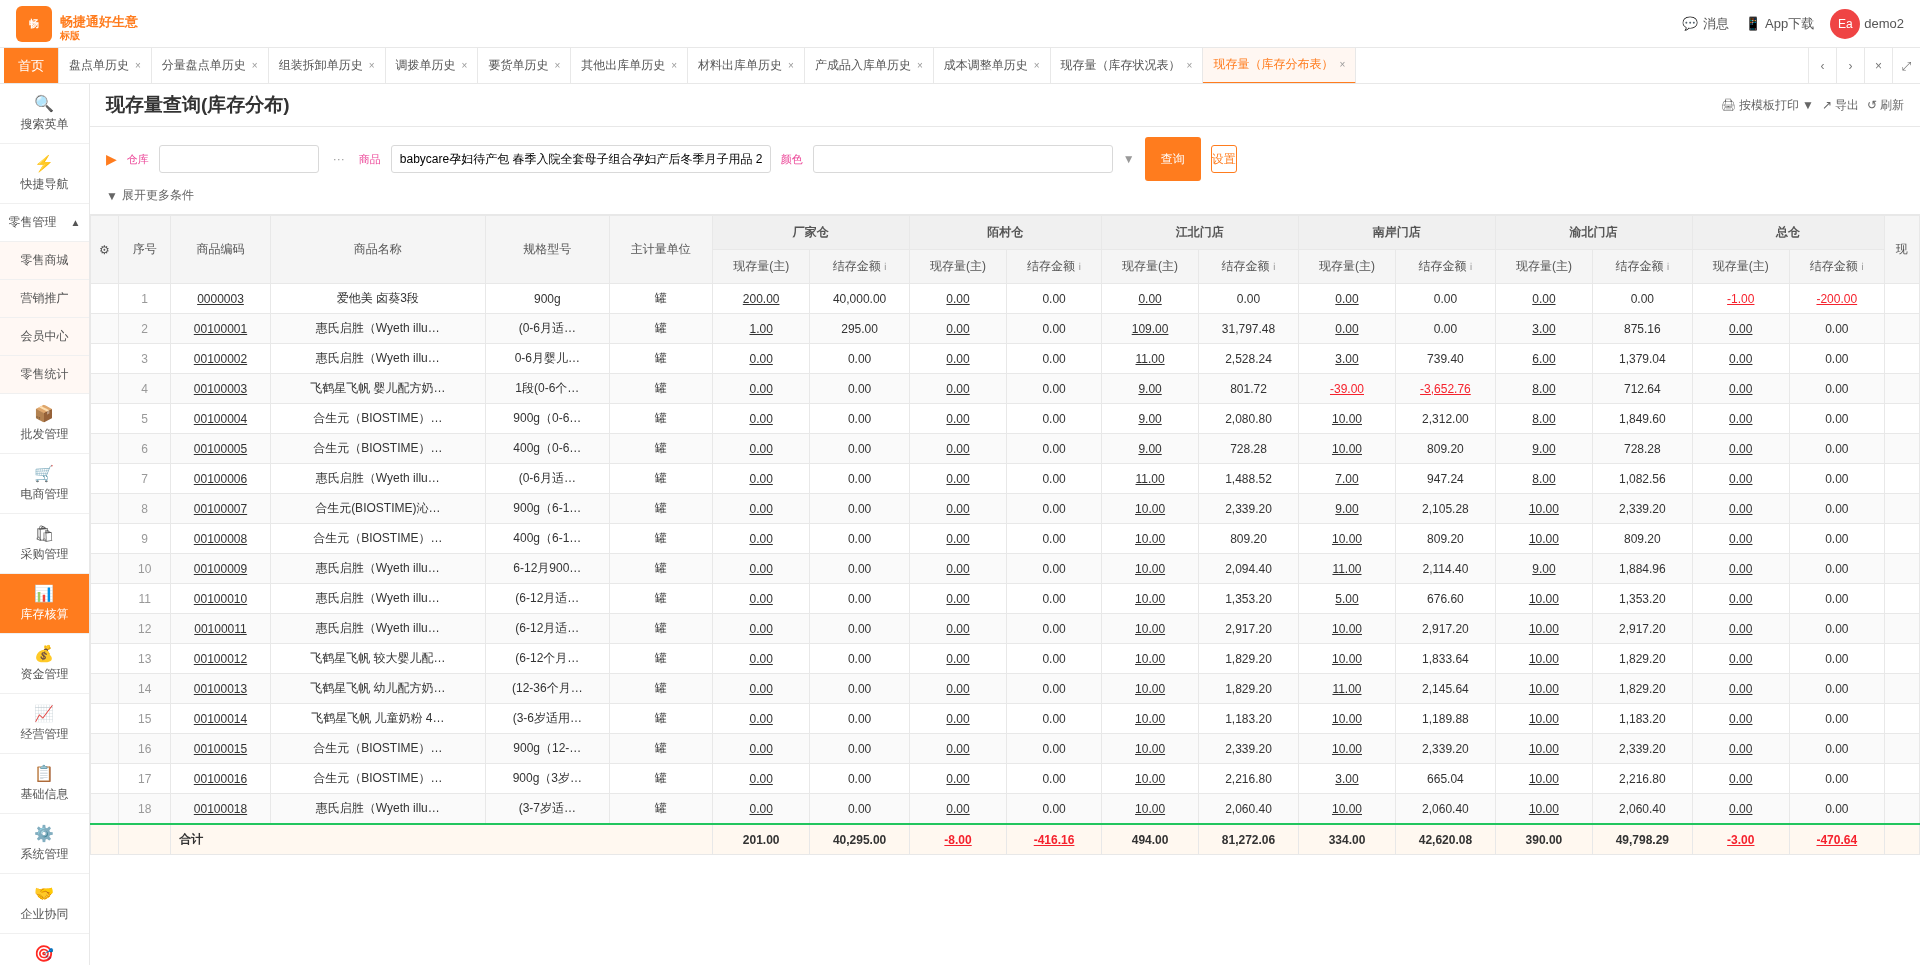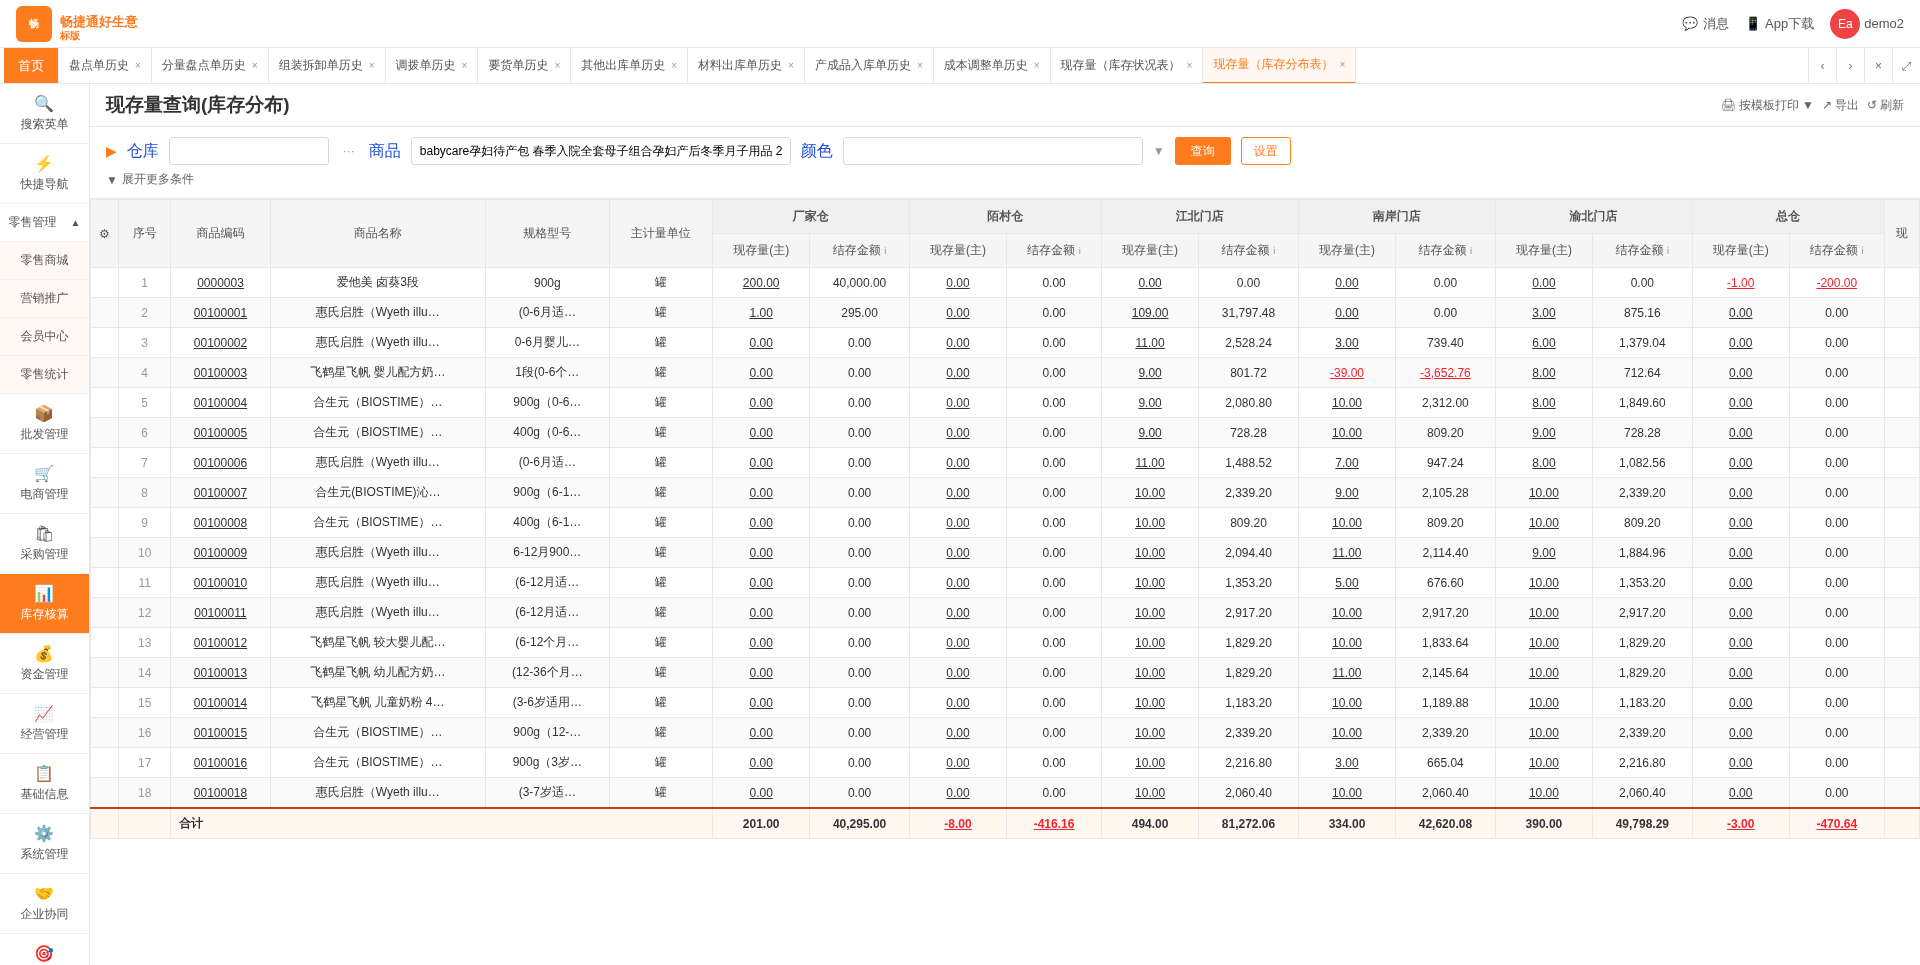--- a/index.html
+++ b/index.html
@@ -38,44 +38,44 @@
     
     
     .page-header { background: #fff; padding: 8px 16px; border-bottom: 1px solid #e8e8e8; display: flex; align-items: center; justify-content: space-between; }
     .page-title { font-size: 19px; font-weight: bold; color: #333; }
     .page-actions { display: flex; gap: 8px; align-items: center; font-size: 12px; color: #666; }
     .page-action-btn { display: flex; align-items: center; gap: 3px; cursor: pointer; }
 
     
     .search-area { background: #fff; padding: 10px 16px; border-bottom: 1px solid #e8e8e8; }
     .search-row { display: flex; align-items: center; gap: 10px; flex-wrap: nowrap; }
-    .search-label { font-size: 16px; color: #1d4ed8; white-space: nowrap; }
+    .search-label { font-size: 11px; color: #ec4899; white-space: nowrap; }
     .search-input { height: 28px; border: 1px solid #d9d9d9; border-radius: 3px; padding: 0 8px; font-size: 12px; min-width: 80px; }
     .search-input-wide { min-width: 380px; flex: 0 0 380px; }
-    .search-btn { height: 28px; background: #ff7c1e; color: white; border: none; border-radius: 3px; padding: 0 16px; cursor: pointer; font-size: 12px; }
-    .setting-btn { height: 28px; background: white; color: #ff7c1e; border: 1px solid #ff7c1e; border-radius: 3px; padding: 0 12px; cursor: pointer; font-size: 12px; }
+    .search-btn { height: 44px; background: #ff7c1e; color: white; border: none; border-radius: 3px; padding: 0 16px; cursor: pointer; font-size: 12px; }
+    .setting-btn { height: 28px; background: white; color: #ff7c1e; border: 1px solid #ff7c1e; border-radius: 3px; padding: 0 0; cursor: pointer; font-size: 12px; }
     .expand-more { display: flex; align-items: center; gap: 4px; color: #666; cursor: pointer; font-size: 12px; margin-top: 6px; }
     .orange-arrow { color: #ff7c1e; font-size: 14px; cursor: pointer; }
     .dots-btn { color: #999; cursor: pointer; padding: 0 4px; }
     .color-input { height: 28px; border: 1px solid #d9d9d9; border-radius: 3px; padding: 0 8px; font-size: 12px; min-width: 120px; flex: 1; max-width: 300px; }
 
     
     .table-area { flex: 1; overflow: auto; background: #fff; }
     table { width: max-content; min-width: 100%; border-collapse: collapse; font-size: 12px; }
     thead tr { background: #f5f5f5; }
     thead th { padding: 8px 6px; border: 1px solid #e8e8e8; font-weight: normal; color: #555; white-space: nowrap; text-align: center; position: sticky; top: 0; background: #f5f5f5; z-index: 2; }
     thead th.group-header { background: #f0f0f0; font-weight: bold; }
     tbody tr { background: #fff; }
     tbody tr:nth-child(even) { background: #fafafa; }
     tbody td { padding: 6px 8px; border: 1px solid #e8e8e8; text-align: center; white-space: nowrap; }
     .underline-val { text-decoration: underline; color: #333; cursor: pointer; }
     .red-val { color: #f5222d; text-decoration: underline; cursor: pointer; }
     .row-num { color: #999; }
     .footer-row { background: #fff8f0 !important; font-weight: bold; }
-    .footer-row td { border-top: 2px solid #c2410c; }
+    .footer-row td { border-top: 2px solid #22c55e; }
     .gear-col { width: 28px; }
     .info-icon { color: #999; font-size: 10px; cursor: pointer; }
   </style>
 </head>
 <body>
 
 <div class="top-bar">
   <div class="logo-area">
     <div class="logo-icon">畅</div>
     <div class="logo-text">

